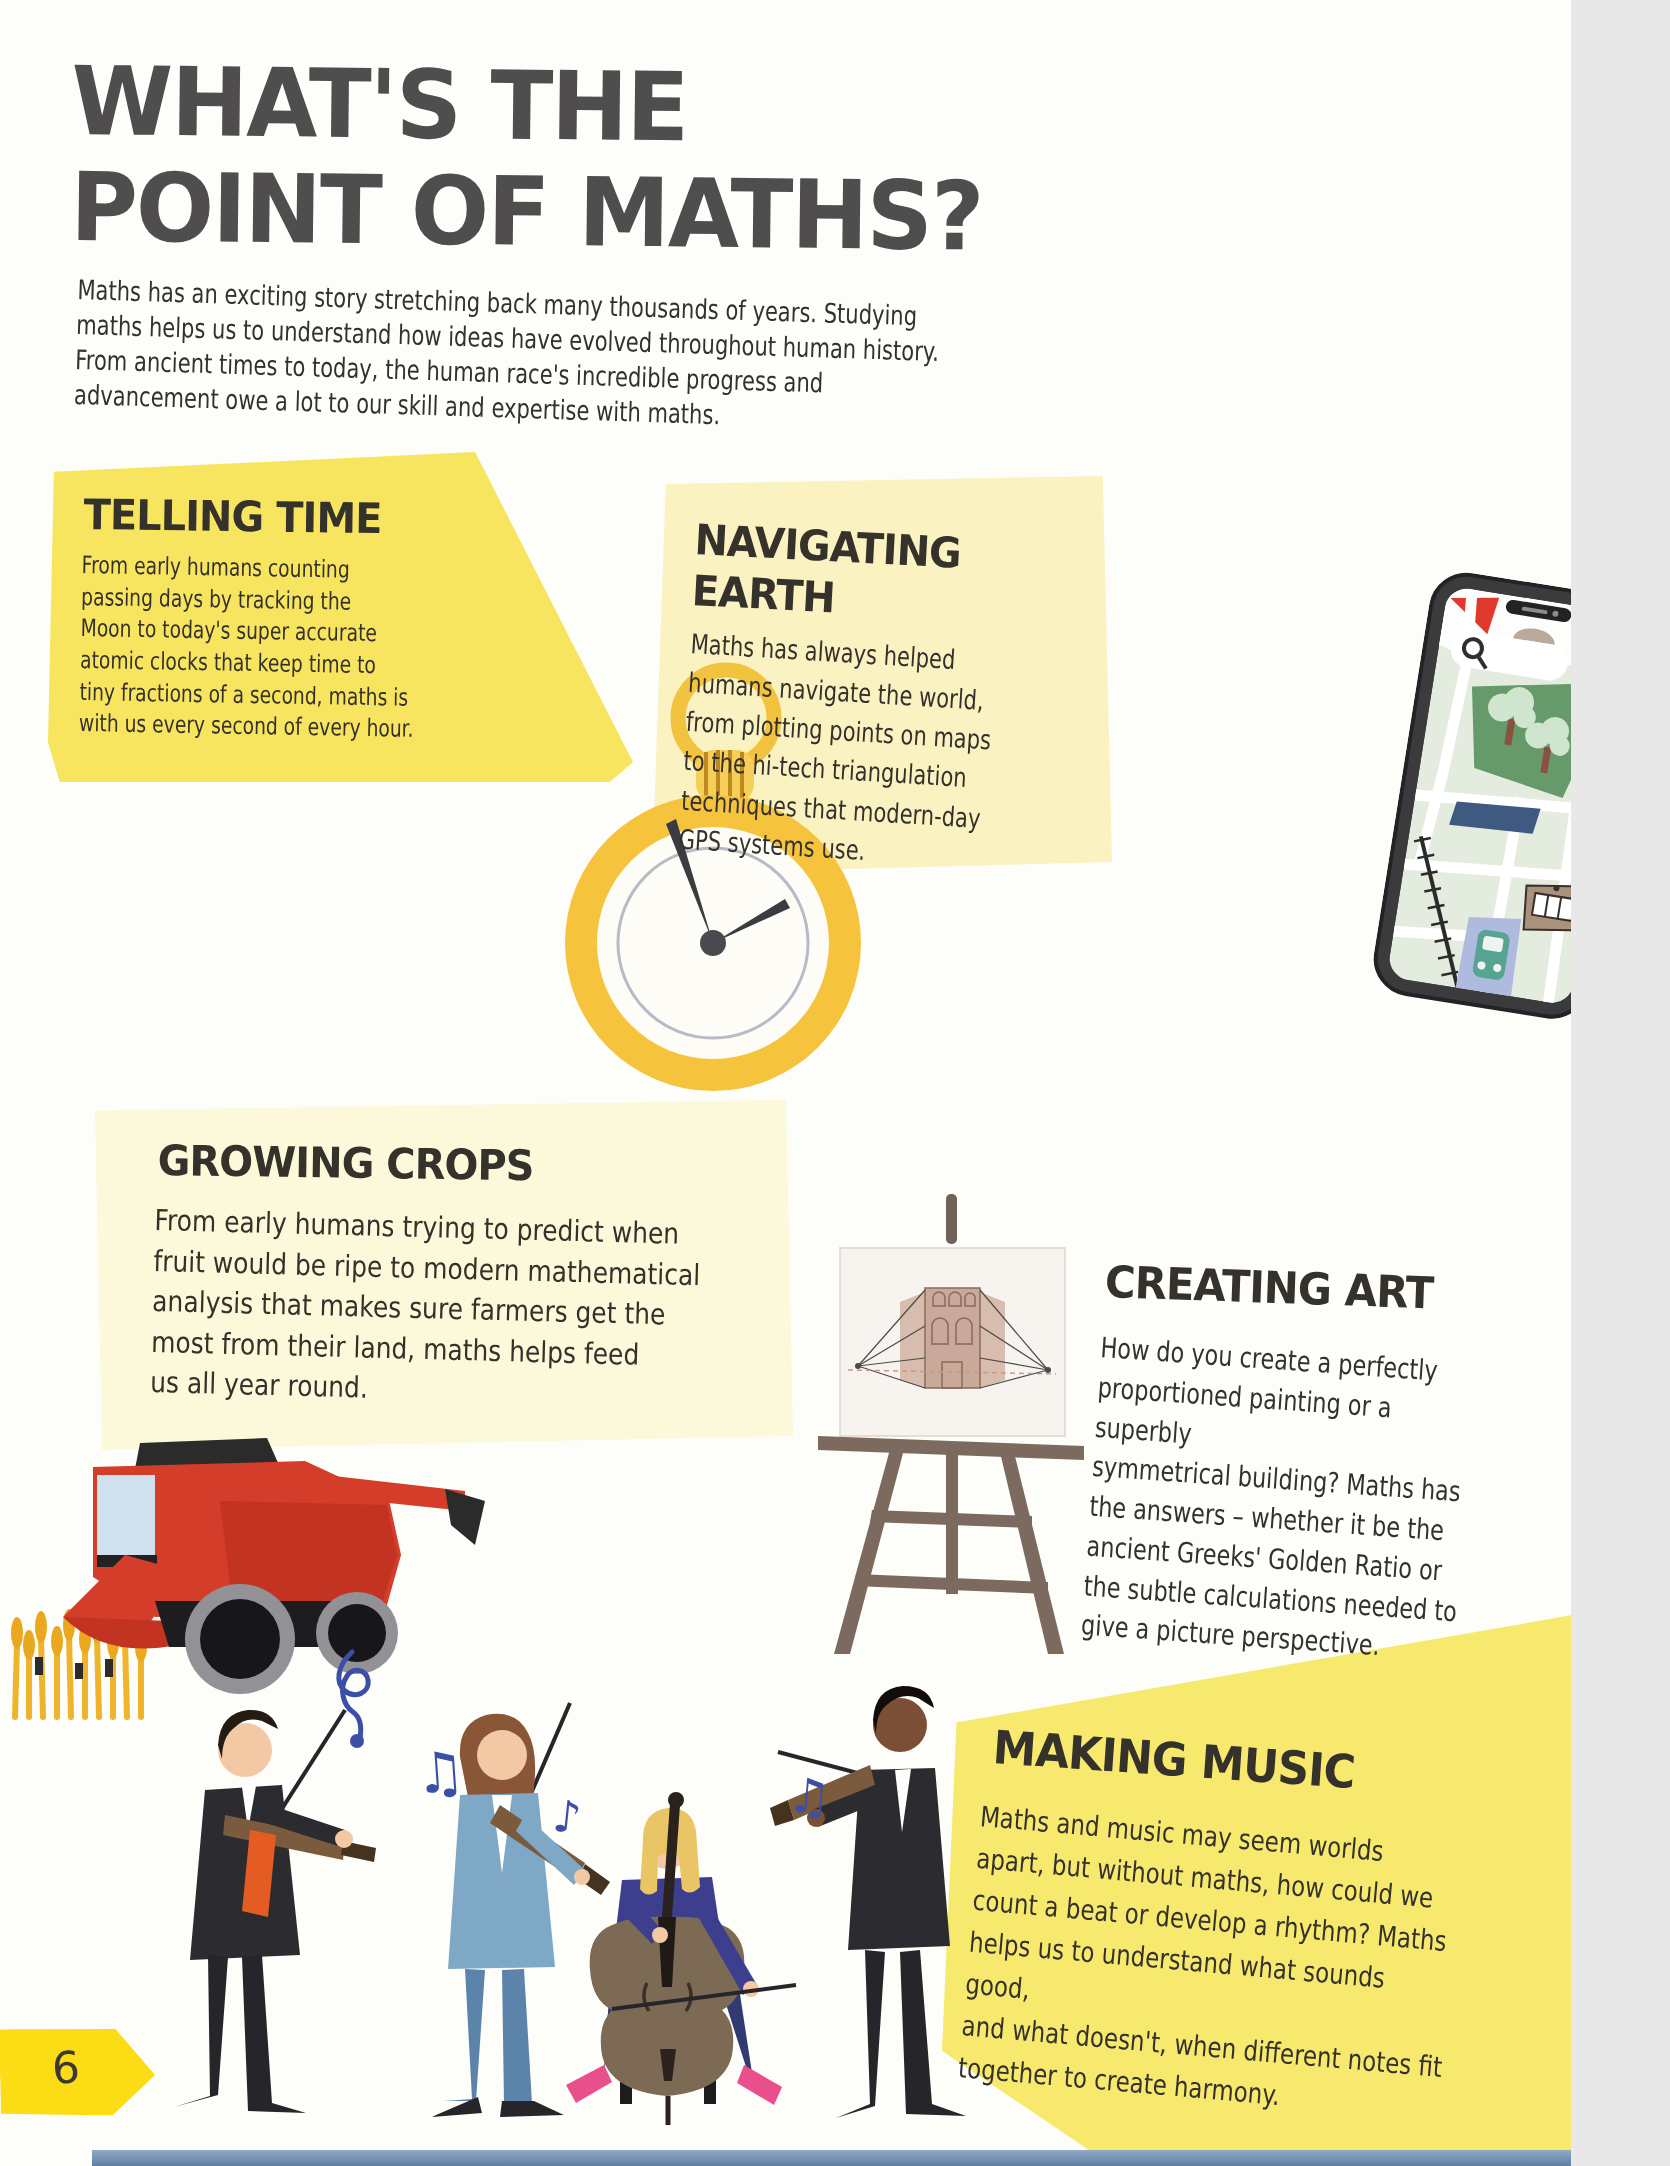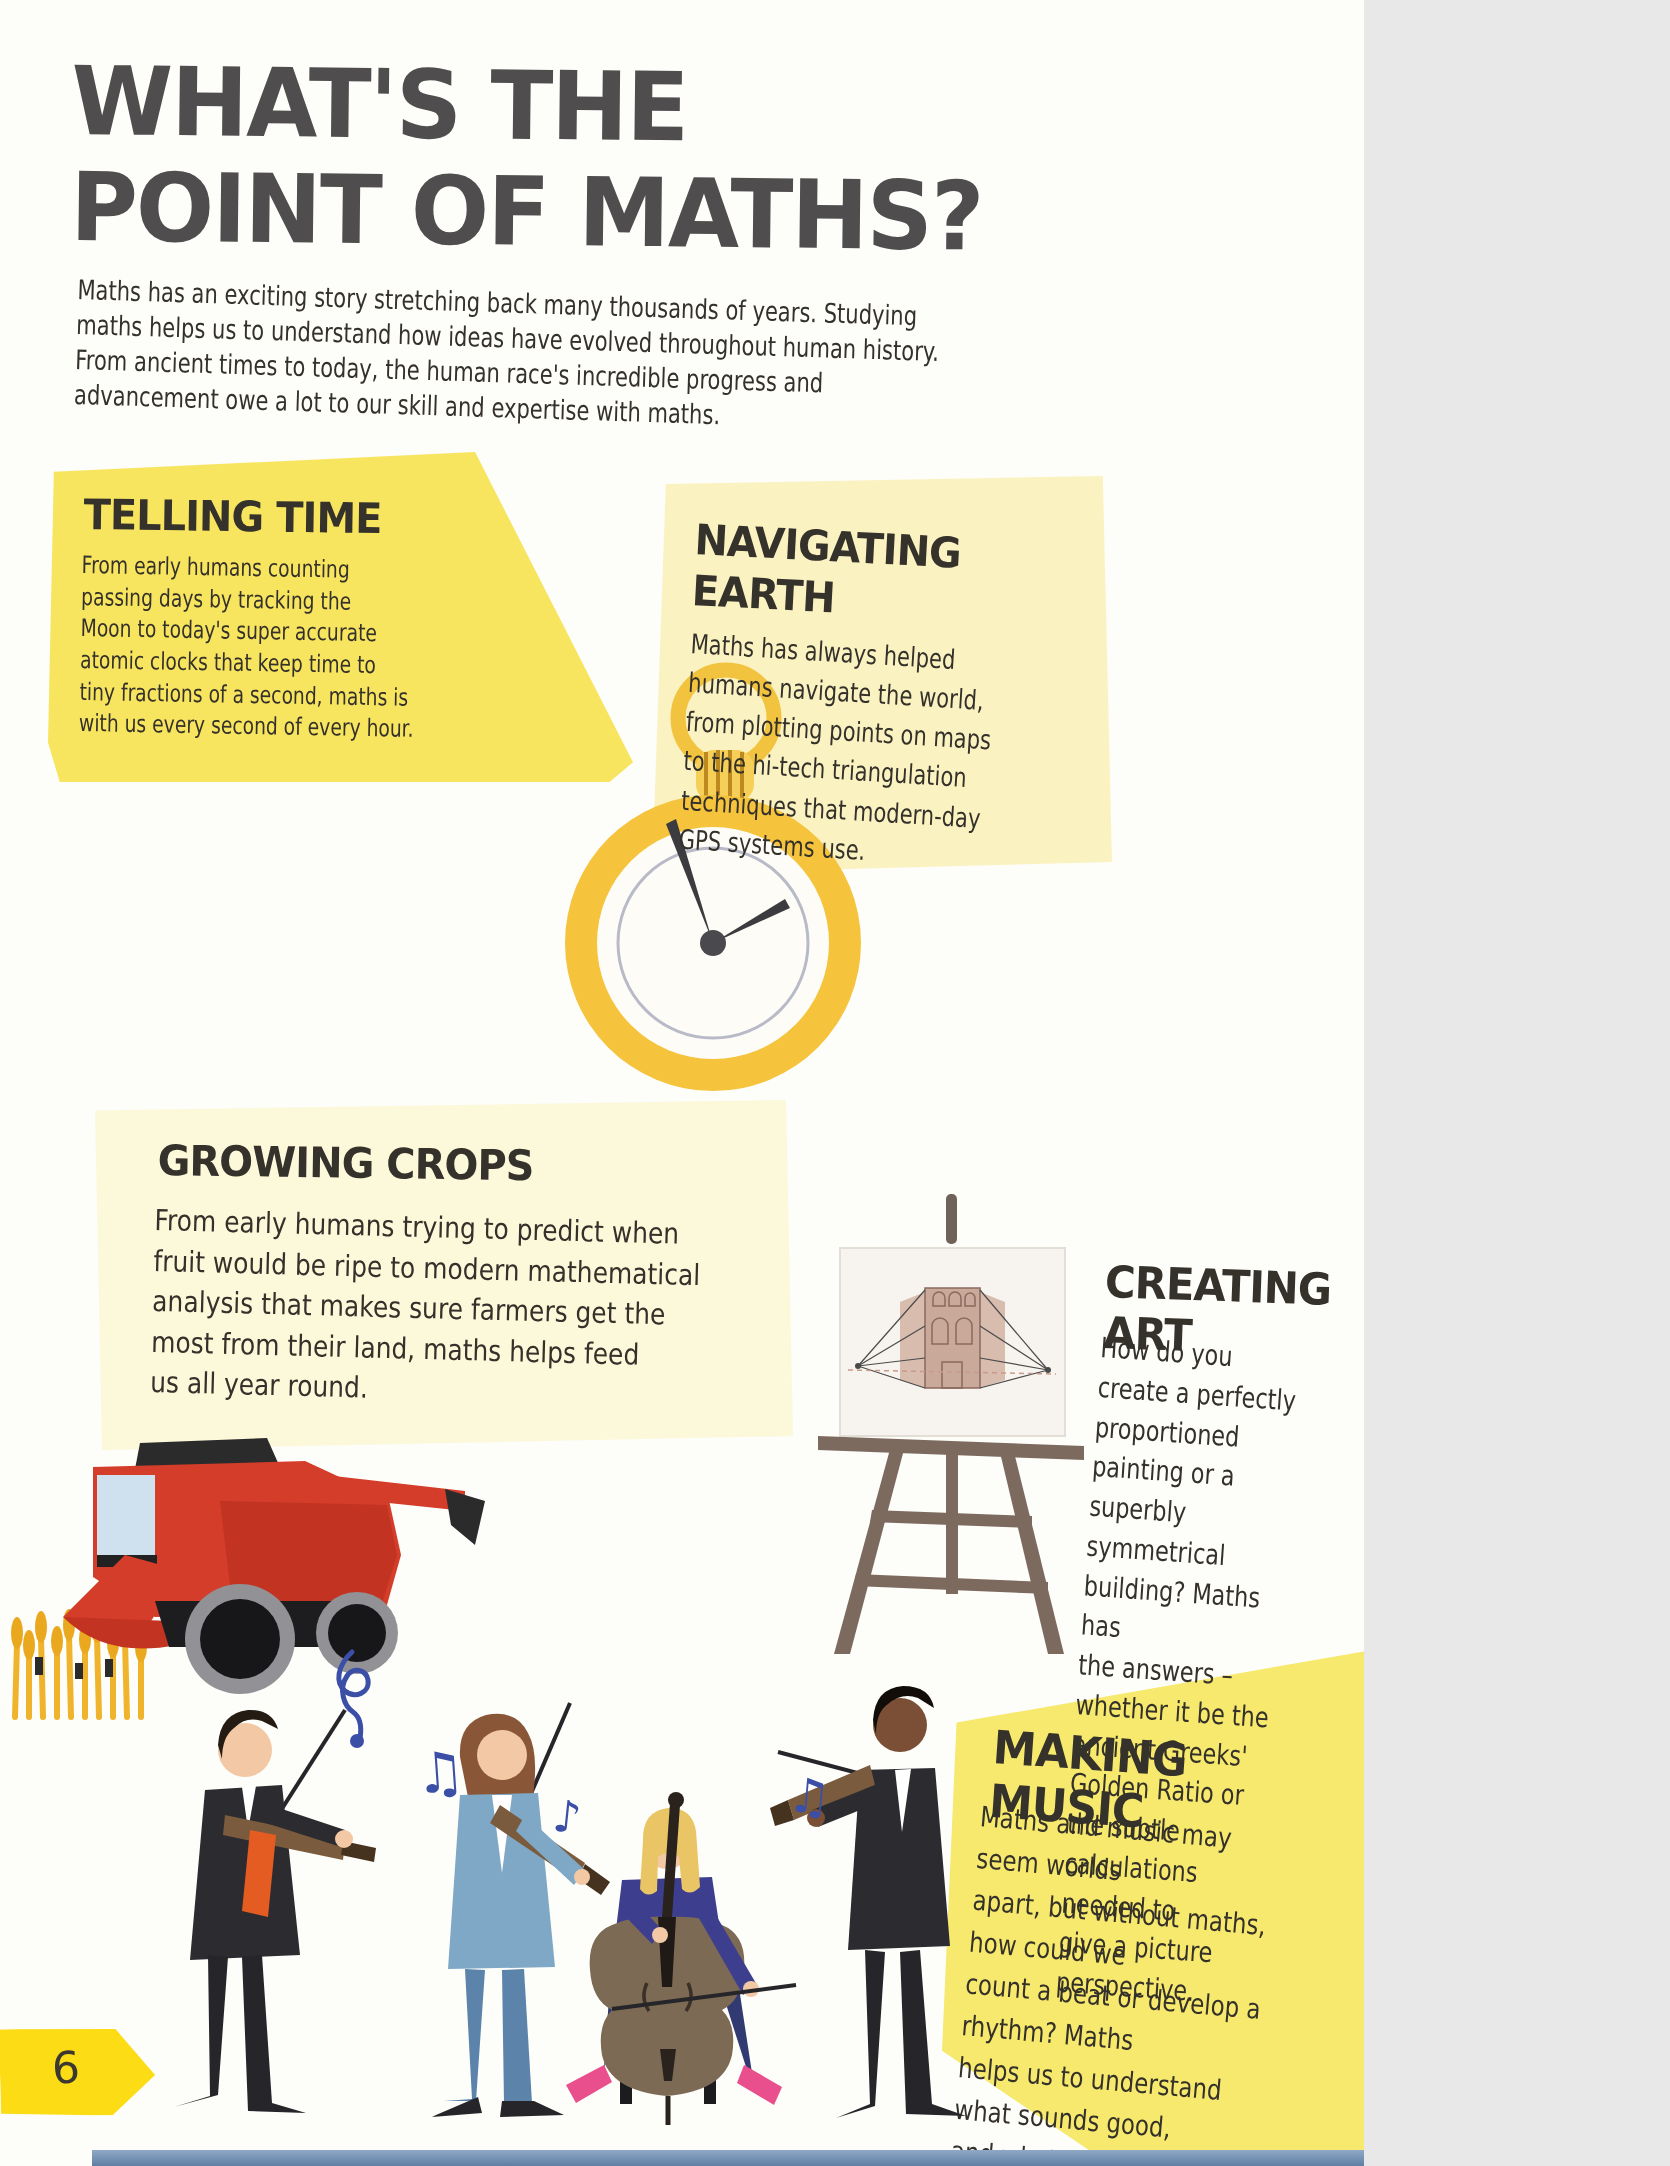--- a/index.html
+++ b/index.html
@@ -1,16 +1,16 @@
 <!DOCTYPE html>
 <html><head>
 <meta charset="utf-8">
 <style>
   html,body{margin:0;padding:0;background:#e8e8e8;}
-  #page{position:relative;width:1364px;height:2166px;background:#fdfdfa;overflow:hidden;
+  #page{position:relative;width:1571px;height:2166px;background:#fdfdfa;overflow:hidden;
         font-family:"DejaVu Sans",sans-serif;}
   .abs{position:absolute;}
   .blob{position:absolute;}
   #blob-telling{left:48px;top:452px;width:585px;height:330px;background:#f8e55f;
       clip-path:polygon(1% 6%,73% 0%,100% 94%,96% 100%,2% 100%,0% 88%);}
   #blob-navigating{left:652px;top:476px;width:460px;height:398px;background:#fbf2c2;
       clip-path:polygon(3% 2%,98% 0%,100% 97%,0% 100%);}
   #blob-crops{left:88px;top:1100px;width:705px;height:350px;background:#fcf8da;
       clip-path:polygon(1% 3%,99% 0%,100% 96%,2% 100%);}
   #blob-music{left:942px;top:1598px;width:728px;height:566px;background:#f6e96d;

